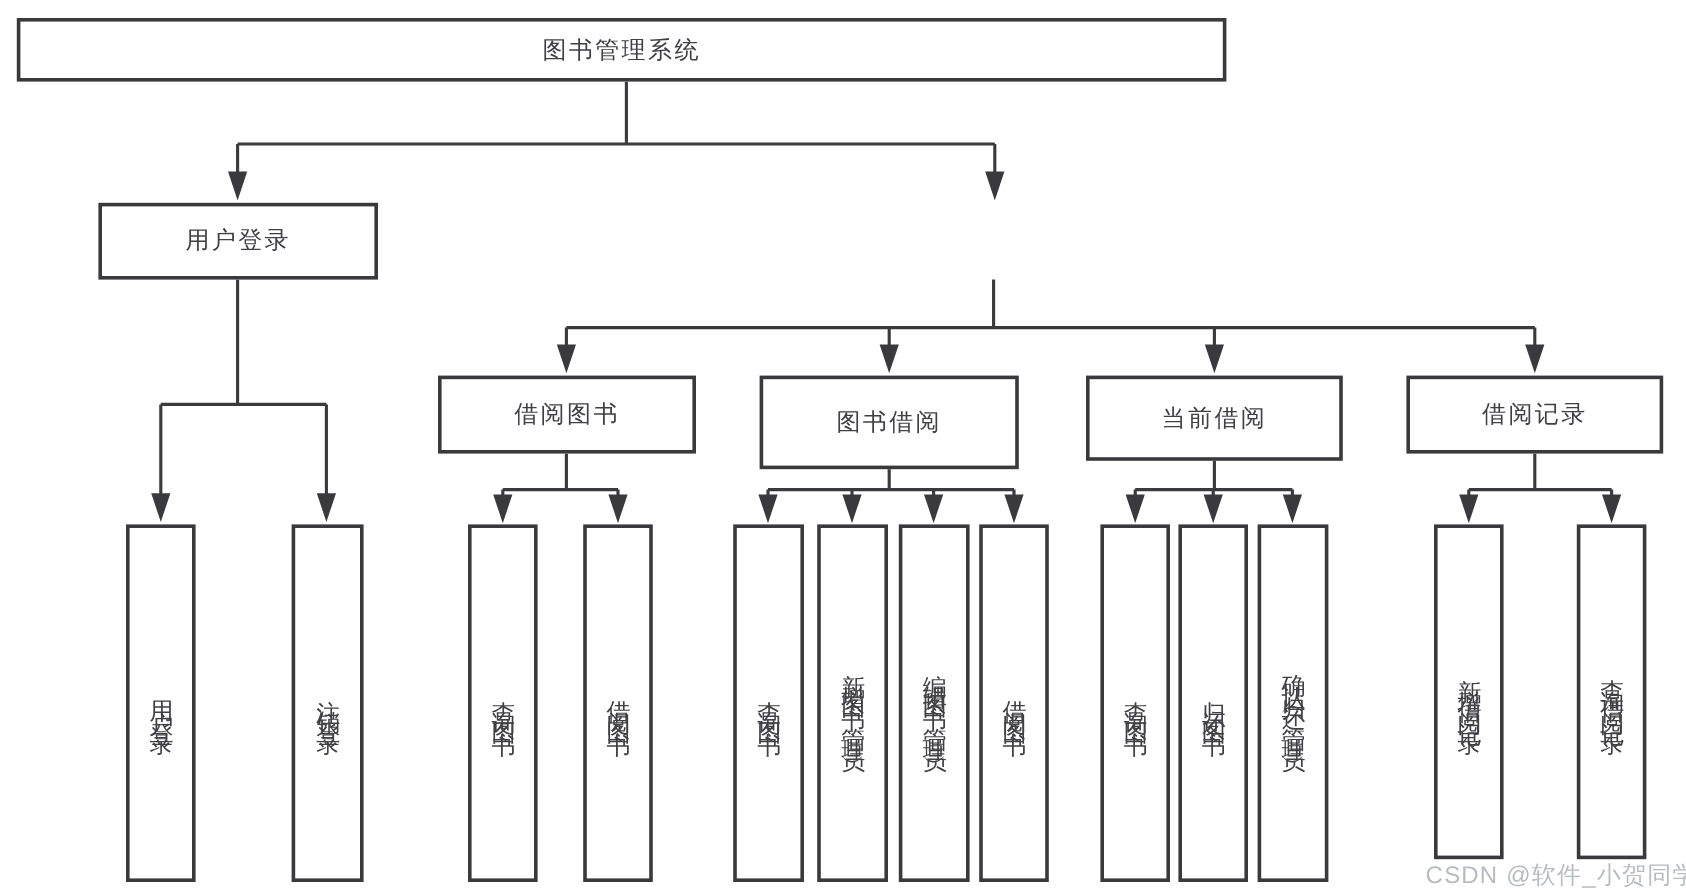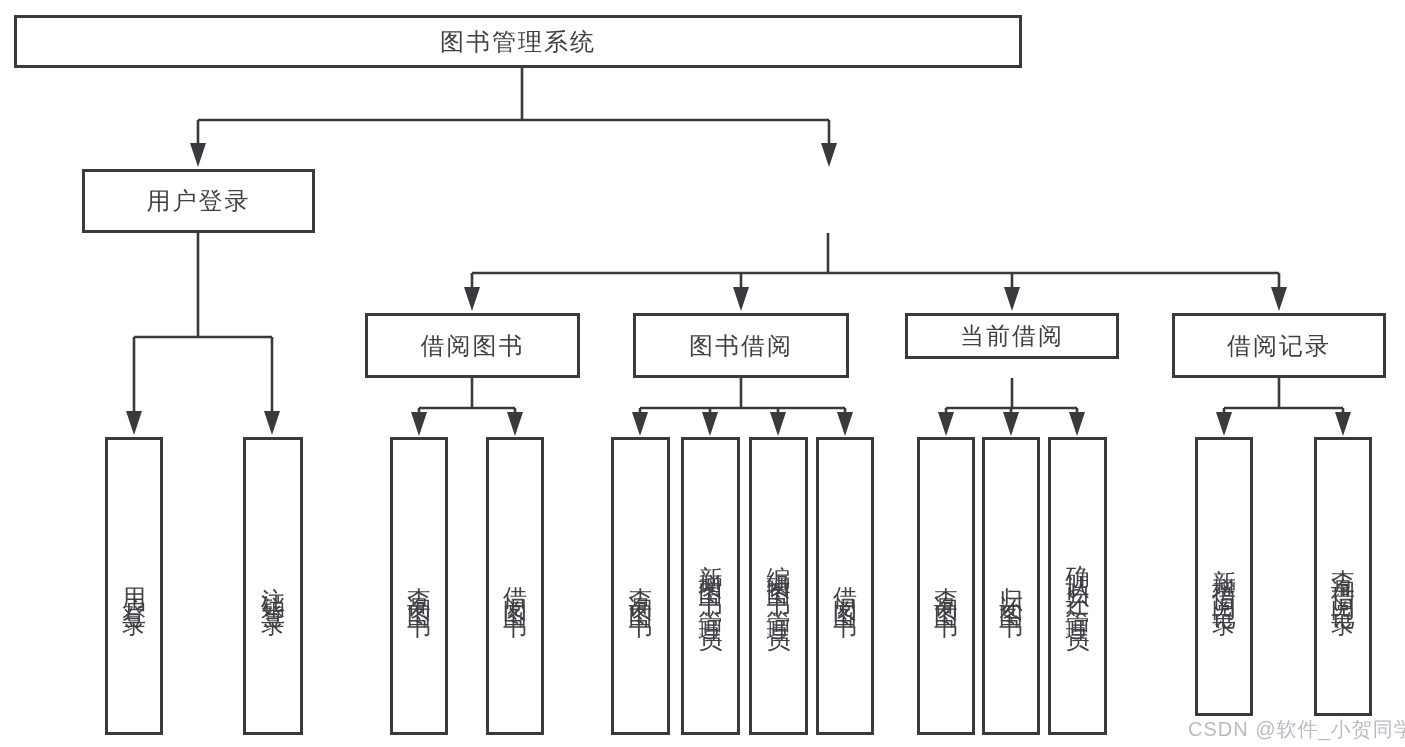--- a/index.html
+++ b/index.html
@@ -18,40 +18,40 @@
   }
   .node {
     position: absolute;
     box-sizing: border-box;
     border: 3px solid #3a3a3e;
     background: #ffffff;
     color: #3f3f44;
     display: flex;
     align-items: center;
     justify-content: center;
-    font-size: 24px;
+    font-size: 20px;
     letter-spacing: 2px;
     line-height: 1;
     white-space: nowrap;
   }
   .vnode {
     writing-mode: vertical-rl;
     text-orientation: mixed;
     letter-spacing: 9px;
     white-space: normal;
   }
   
   #root        { left: 14px;  top: 15px;  width: 1008px; height: 53px; }
   
   #g-login     { left: 82px;  top: 169px; width: 233px;  height: 64px; }
   #g-mgmt      { left: 711px; top: 169px; width: 235px;  height: 64px; }
   
   #g-rec       { left: 365px; top: 313px; width: 215px;  height: 65px; }
-  #g-bor       { left: 633px; top: 313px; width: 216px;  height: 65px; }
-  #g-cur       { left: 905px; top: 313px; width: 214px;  height: 46px; }
+  #g-bor       { left: 633px; top: 313px; width: 216px;  height: 78px; }
+  #g-cur       { left: 905px; top: 313px; width: 214px;  height: 71px; }
   #g-recd      { left: 1172px;top: 313px; width: 214px;  height: 65px; }
   
   #leaf-login      { left: 105px;  top: 437px; width: 58px; height: 298px; }
   #leaf-logout     { left: 243px;  top: 437px; width: 60px; height: 298px; }
   #leaf-rec-query  { left: 390px;  top: 437px; width: 58px; height: 298px; }
   #leaf-rec-borrow { left: 486px;  top: 437px; width: 58px; height: 298px; }
   #leaf-bor-query  { left: 611px;  top: 437px; width: 59px; height: 298px; }
   #leaf-bor-add    { left: 681px;  top: 437px; width: 59px; height: 298px; }
   #leaf-bor-edit   { left: 749px;  top: 437px; width: 59px; height: 298px; }
   #leaf-bor-borrow { left: 816px;  top: 437px; width: 58px; height: 298px; }

